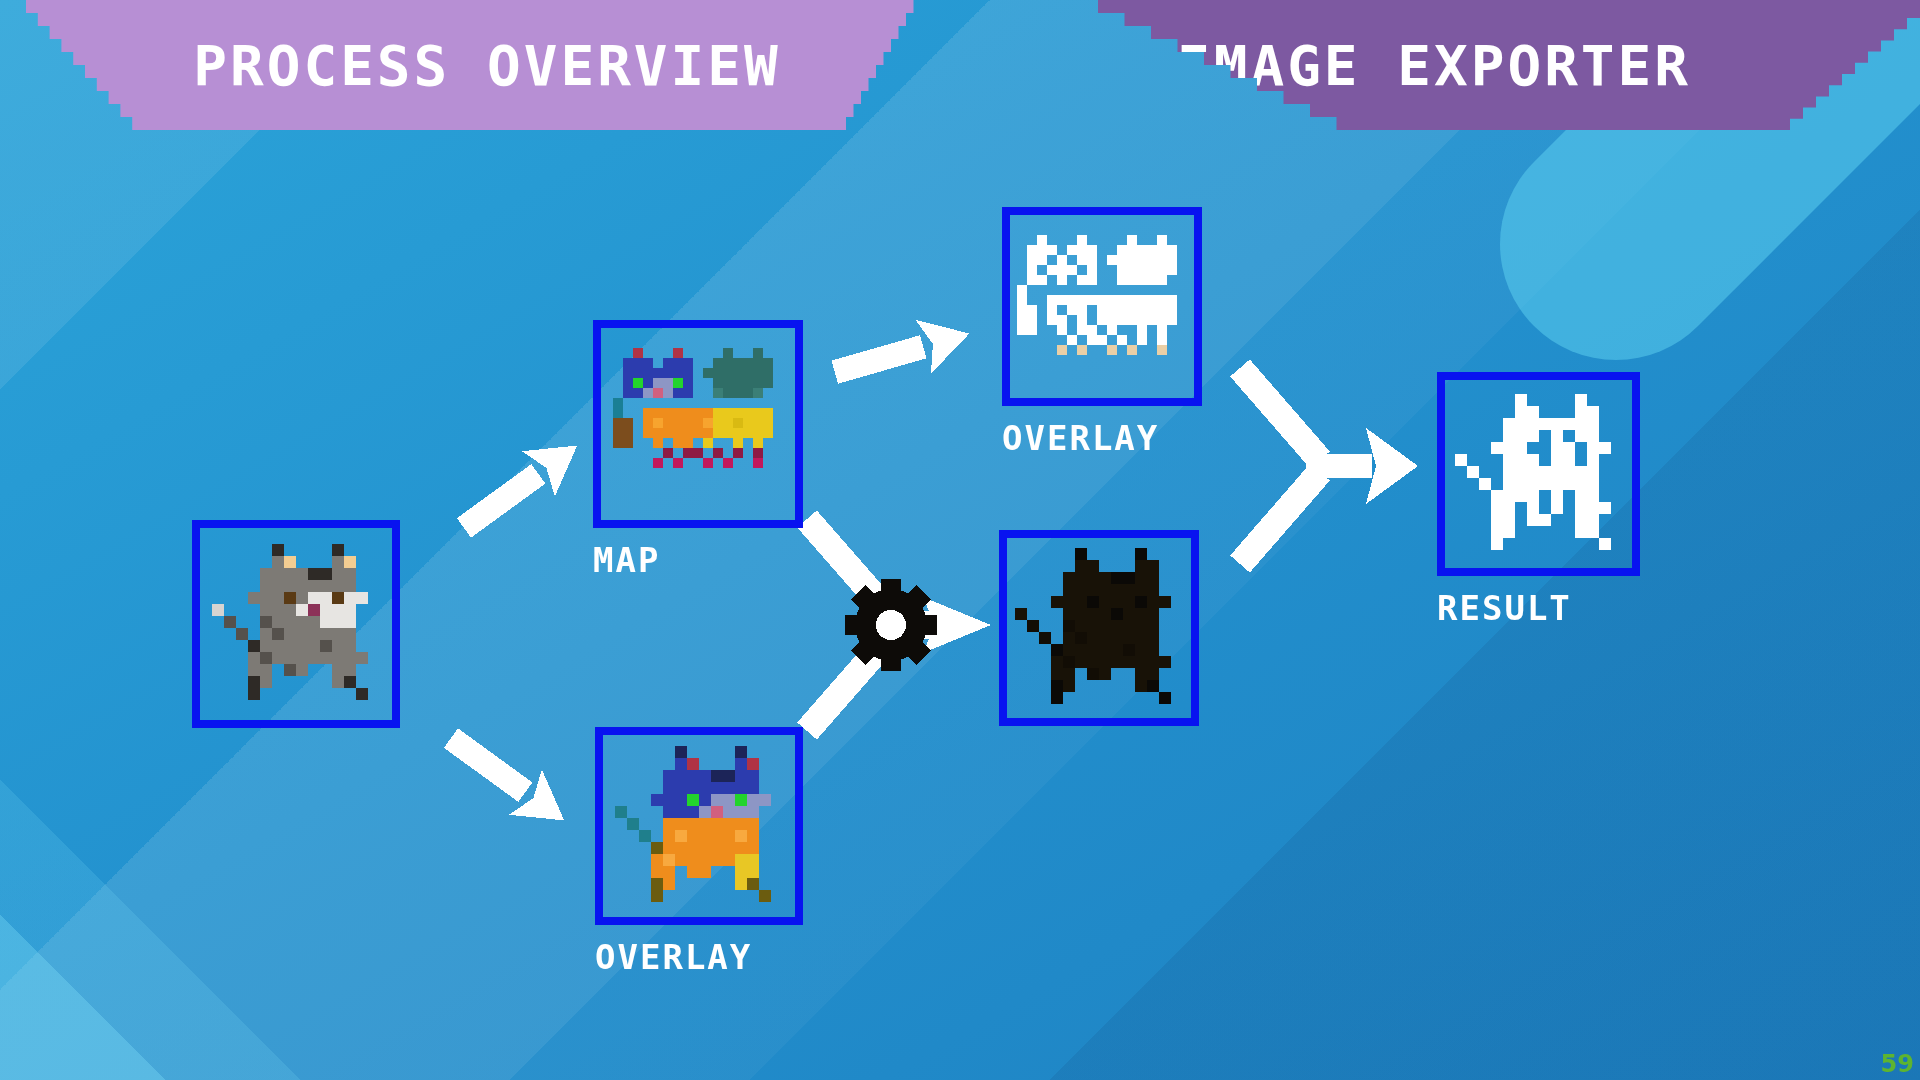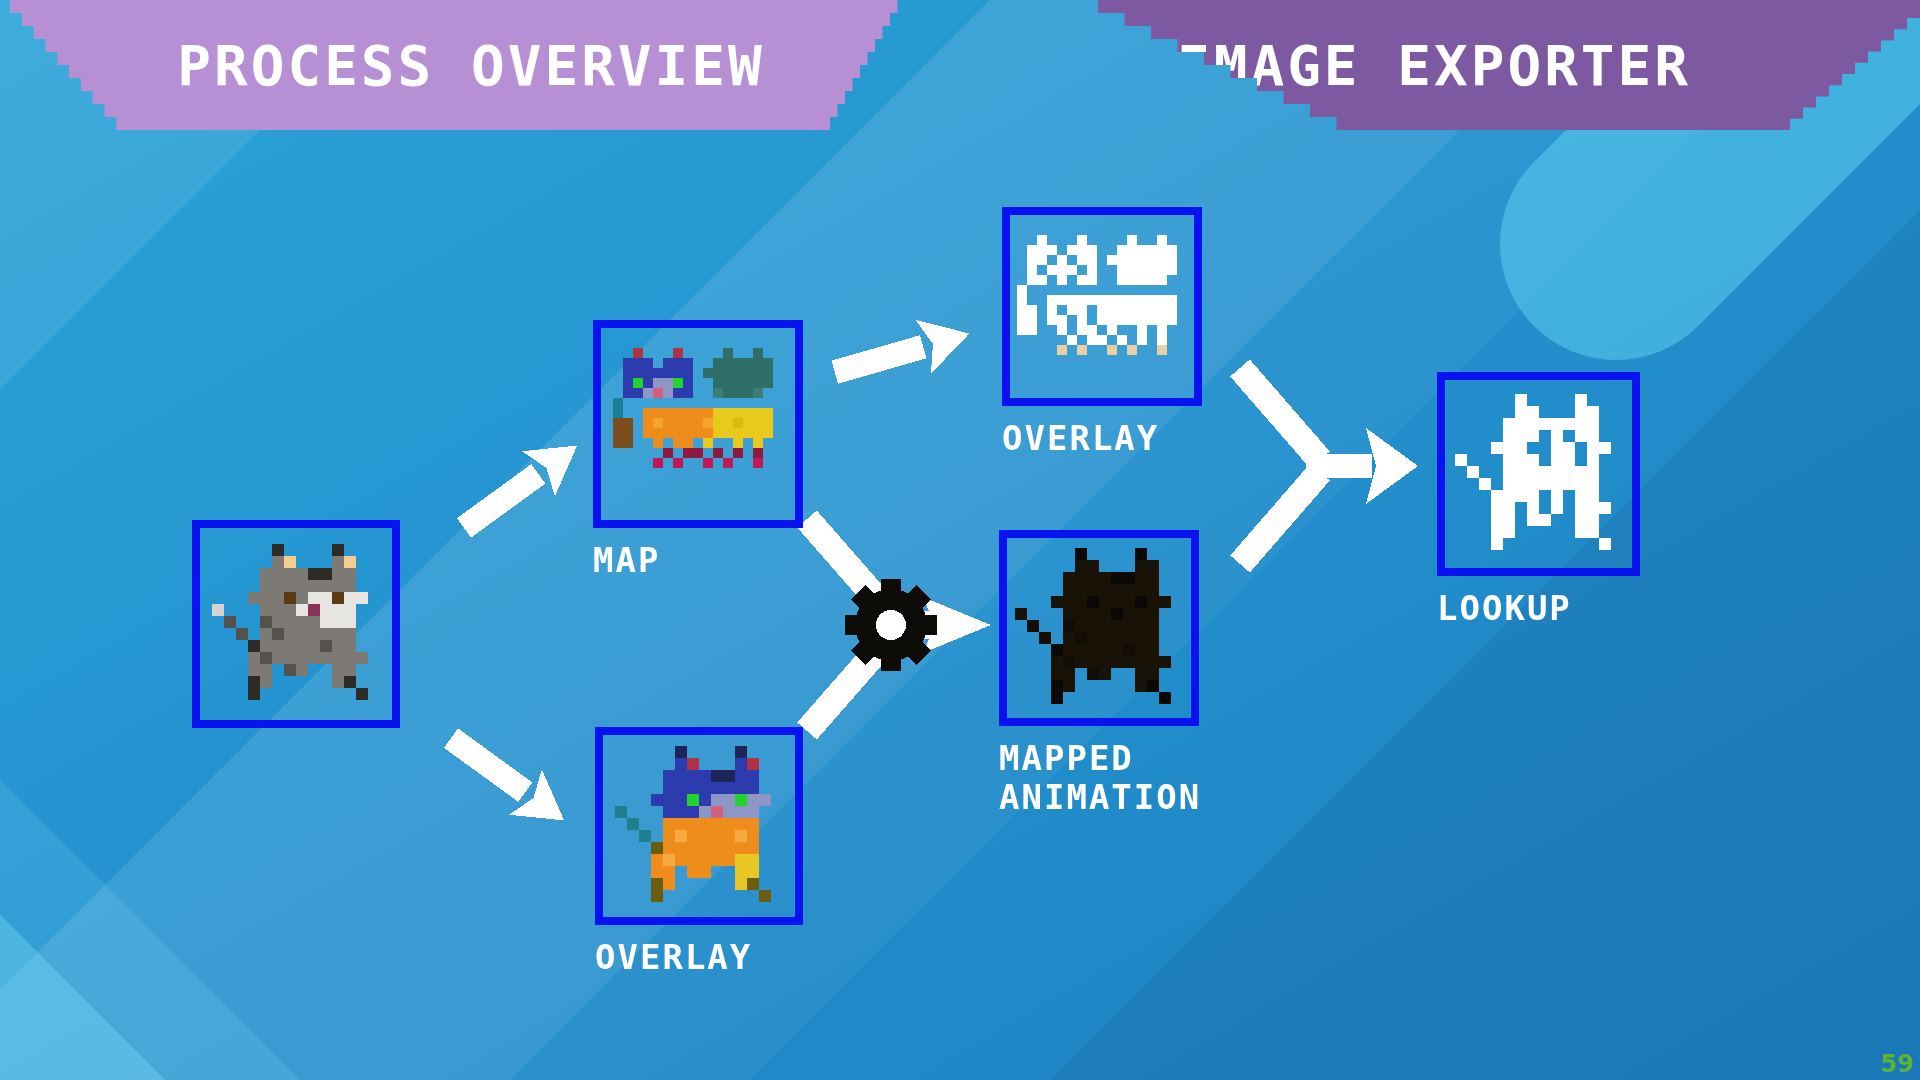--- a/index.html
+++ b/index.html
@@ -18,21 +18,21 @@
   .capsule{
     position:absolute;left:1500px;top:128px;width:980px;height:232px;
     border-radius:116px;background:rgba(95,212,241,.50);
     transform:rotate(-45deg);transform-origin:116px 116px;
   }
   
   .banner{
     position:absolute;top:0;height:130px;display:flex;align-items:center;justify-content:center;
     color:#fff;font-weight:bold;font-size:56px;letter-spacing:3px;white-space:nowrap;z-index:5;
   }
-  .banner-left{left:0;width:910px;background:#b78fd4;padding-left:32px;box-sizing:border-box;}
+  .banner-left{left:16px;width:910px;background:#b78fd4;padding-left:32px;box-sizing:border-box;}
   .banner-right{left:1098px;width:822px;background:#7d59a1;padding-right:150px;box-sizing:border-box;}
   
   .node{position:absolute;z-index:3;}
   .box{
     border:8px solid #0813f0;box-sizing:border-box;
     display:flex;align-items:center;justify-content:center;
   }
   .box.top{align-items:flex-start;padding-top:20px;}
   .label{
     margin-top:13px;color:#fff;font-weight:bold;font-size:34px;letter-spacing:2px;
@@ -599,21 +599,20 @@
             <rect x="120" y="120" width="12" height="12" fill="#181207"></rect>
             <rect x="132" y="120" width="12" height="12" fill="#181207"></rect>
             <rect x="36" y="132" width="12" height="12" fill="#0b0906"></rect>
             <rect x="48" y="132" width="12" height="12" fill="#181207"></rect>
             <rect x="120" y="132" width="12" height="12" fill="#181207"></rect>
             <rect x="132" y="132" width="12" height="12" fill="#0b0906"></rect>
             <rect x="36" y="144" width="12" height="12" fill="#0b0906"></rect>
             <rect x="144" y="144" width="12" height="12" fill="#0b0906"></rect>
           </svg></div>
     </div>
-    <div class="label wrap">MAPPED ANIMATION</div>
   </div>
 
   <div class="node node-result">
     <div class="box">
       <div class="sprite"><svg width="168" height="156" viewBox="0 0 168 156" shape-rendering="crispEdges">
             <rect x="60" y="0" width="12" height="12" fill="#ffffff"></rect>
             <rect x="120" y="0" width="12" height="12" fill="#ffffff"></rect>
             <rect x="60" y="12" width="12" height="12" fill="#ffffff"></rect>
             <rect x="72" y="12" width="12" height="12" fill="#ffffff"></rect>
             <rect x="120" y="12" width="12" height="12" fill="#ffffff"></rect>
@@ -685,21 +684,21 @@
             <rect x="120" y="120" width="12" height="12" fill="#ffffff"></rect>
             <rect x="132" y="120" width="12" height="12" fill="#ffffff"></rect>
             <rect x="36" y="132" width="12" height="12" fill="#ffffff"></rect>
             <rect x="48" y="132" width="12" height="12" fill="#ffffff"></rect>
             <rect x="120" y="132" width="12" height="12" fill="#ffffff"></rect>
             <rect x="132" y="132" width="12" height="12" fill="#ffffff"></rect>
             <rect x="36" y="144" width="12" height="12" fill="#ffffff"></rect>
             <rect x="144" y="144" width="12" height="12" fill="#ffffff"></rect>
           </svg></div>
     </div>
-    <div class="label">LOOKUP</div>
+    <div class="label">RESULT</div>
   </div>
 
   <svg class="arrow arr-base-map" width="150" height="60" viewBox="0 0 150 60" shape-rendering="crispEdges">
     <rect x="2" y="18" width="92" height="24" fill="#fff"></rect>
     <polygon points="94,2 142,30 94,58 104,30" fill="#fff"></polygon>
   </svg>
 
   <svg class="arrow arr-base-overlay" width="150" height="60" viewBox="0 0 150 60" shape-rendering="crispEdges">
     <rect x="2" y="18" width="92" height="24" fill="#fff"></rect>
     <polygon points="94,2 142,30 94,58 104,30" fill="#fff"></polygon>

